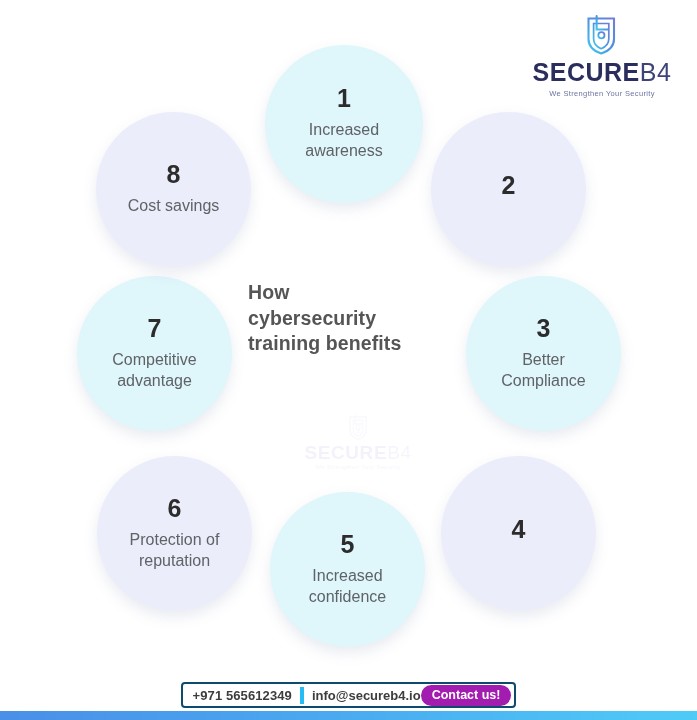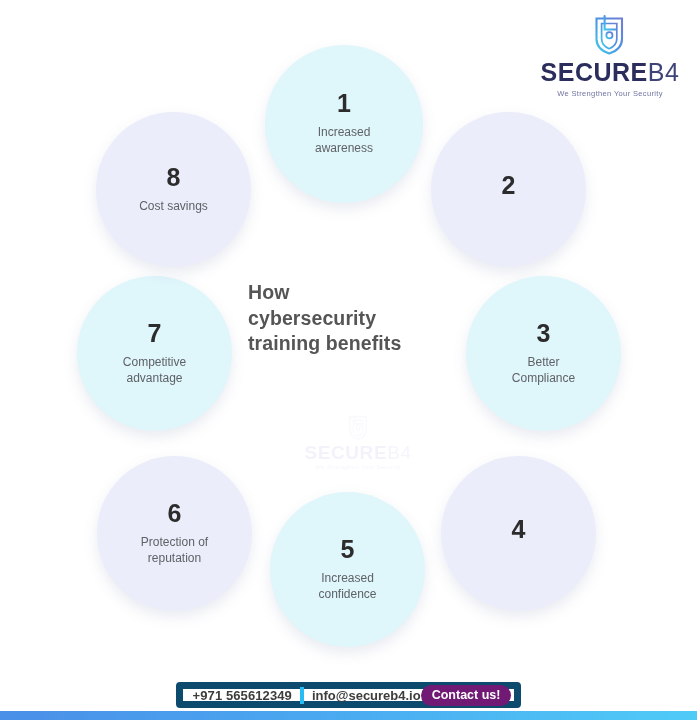--- a/index.html
+++ b/index.html
@@ -12,21 +12,21 @@
     background: #ffffff;
     font-family: "Liberation Sans", sans-serif;
     overflow: hidden;
     position: relative;
   }
 
   
   .brand-logo {
     position: absolute;
     top: 14px;
-    right: 12px;
+    right: 20px;
     width: 150px;
     display: flex;
     flex-direction: column;
     align-items: center;
   }
   .brand-shield {
     width: 36px;
     height: 42px;
     display: block;
   }
@@ -112,41 +112,41 @@
     box-sizing: border-box;
   }
   .bubble-number {
     font-size: 25px;
     font-weight: bold;
     color: #2c2c2c;
     line-height: 1;
     margin-bottom: 9px;
   }
   .bubble-label {
-    font-size: 12px;
+    font-size: 16px;
     color: #5f6266;
     line-height: 1.3;
     padding: 0 12px;
   }
 
   
   .footer-bar {
     position: absolute;
     left: 0;
     bottom: 12px;
     width: 100%;
     display: flex;
     justify-content: center;
     align-items: center;
   }
   .footer-pill {
     display: flex;
     align-items: center;
     background: #ffffff;
-    border: 7px solid #0c4a6e;
+    border: 2px solid #0c4a6e;
     border-radius: 4px;
     height: 26px;
     padding: 0 3px 0 10px;
     box-sizing: border-box;
   }
   .footer-phone {
     font-size: 13px;
     font-weight: bold;
     color: #3d3d3d;
     letter-spacing: 0.1px;
@@ -160,21 +160,21 @@
     flex: none;
   }
   .footer-email {
     font-size: 13px;
     font-weight: bold;
     color: #3d3d3d;
     white-space: nowrap;
     margin-right: 0;
   }
   .footer-cta {
-    background: #701a75;
+    background: #a21caf;
     color: #ffffff;
     font-size: 12.5px;
     font-weight: bold;
     border: none;
     border-radius: 13px;
     height: 21px;
     padding: 0 11px;
     cursor: pointer;
     white-space: nowrap;
     font-family: "Liberation Sans", sans-serif;

